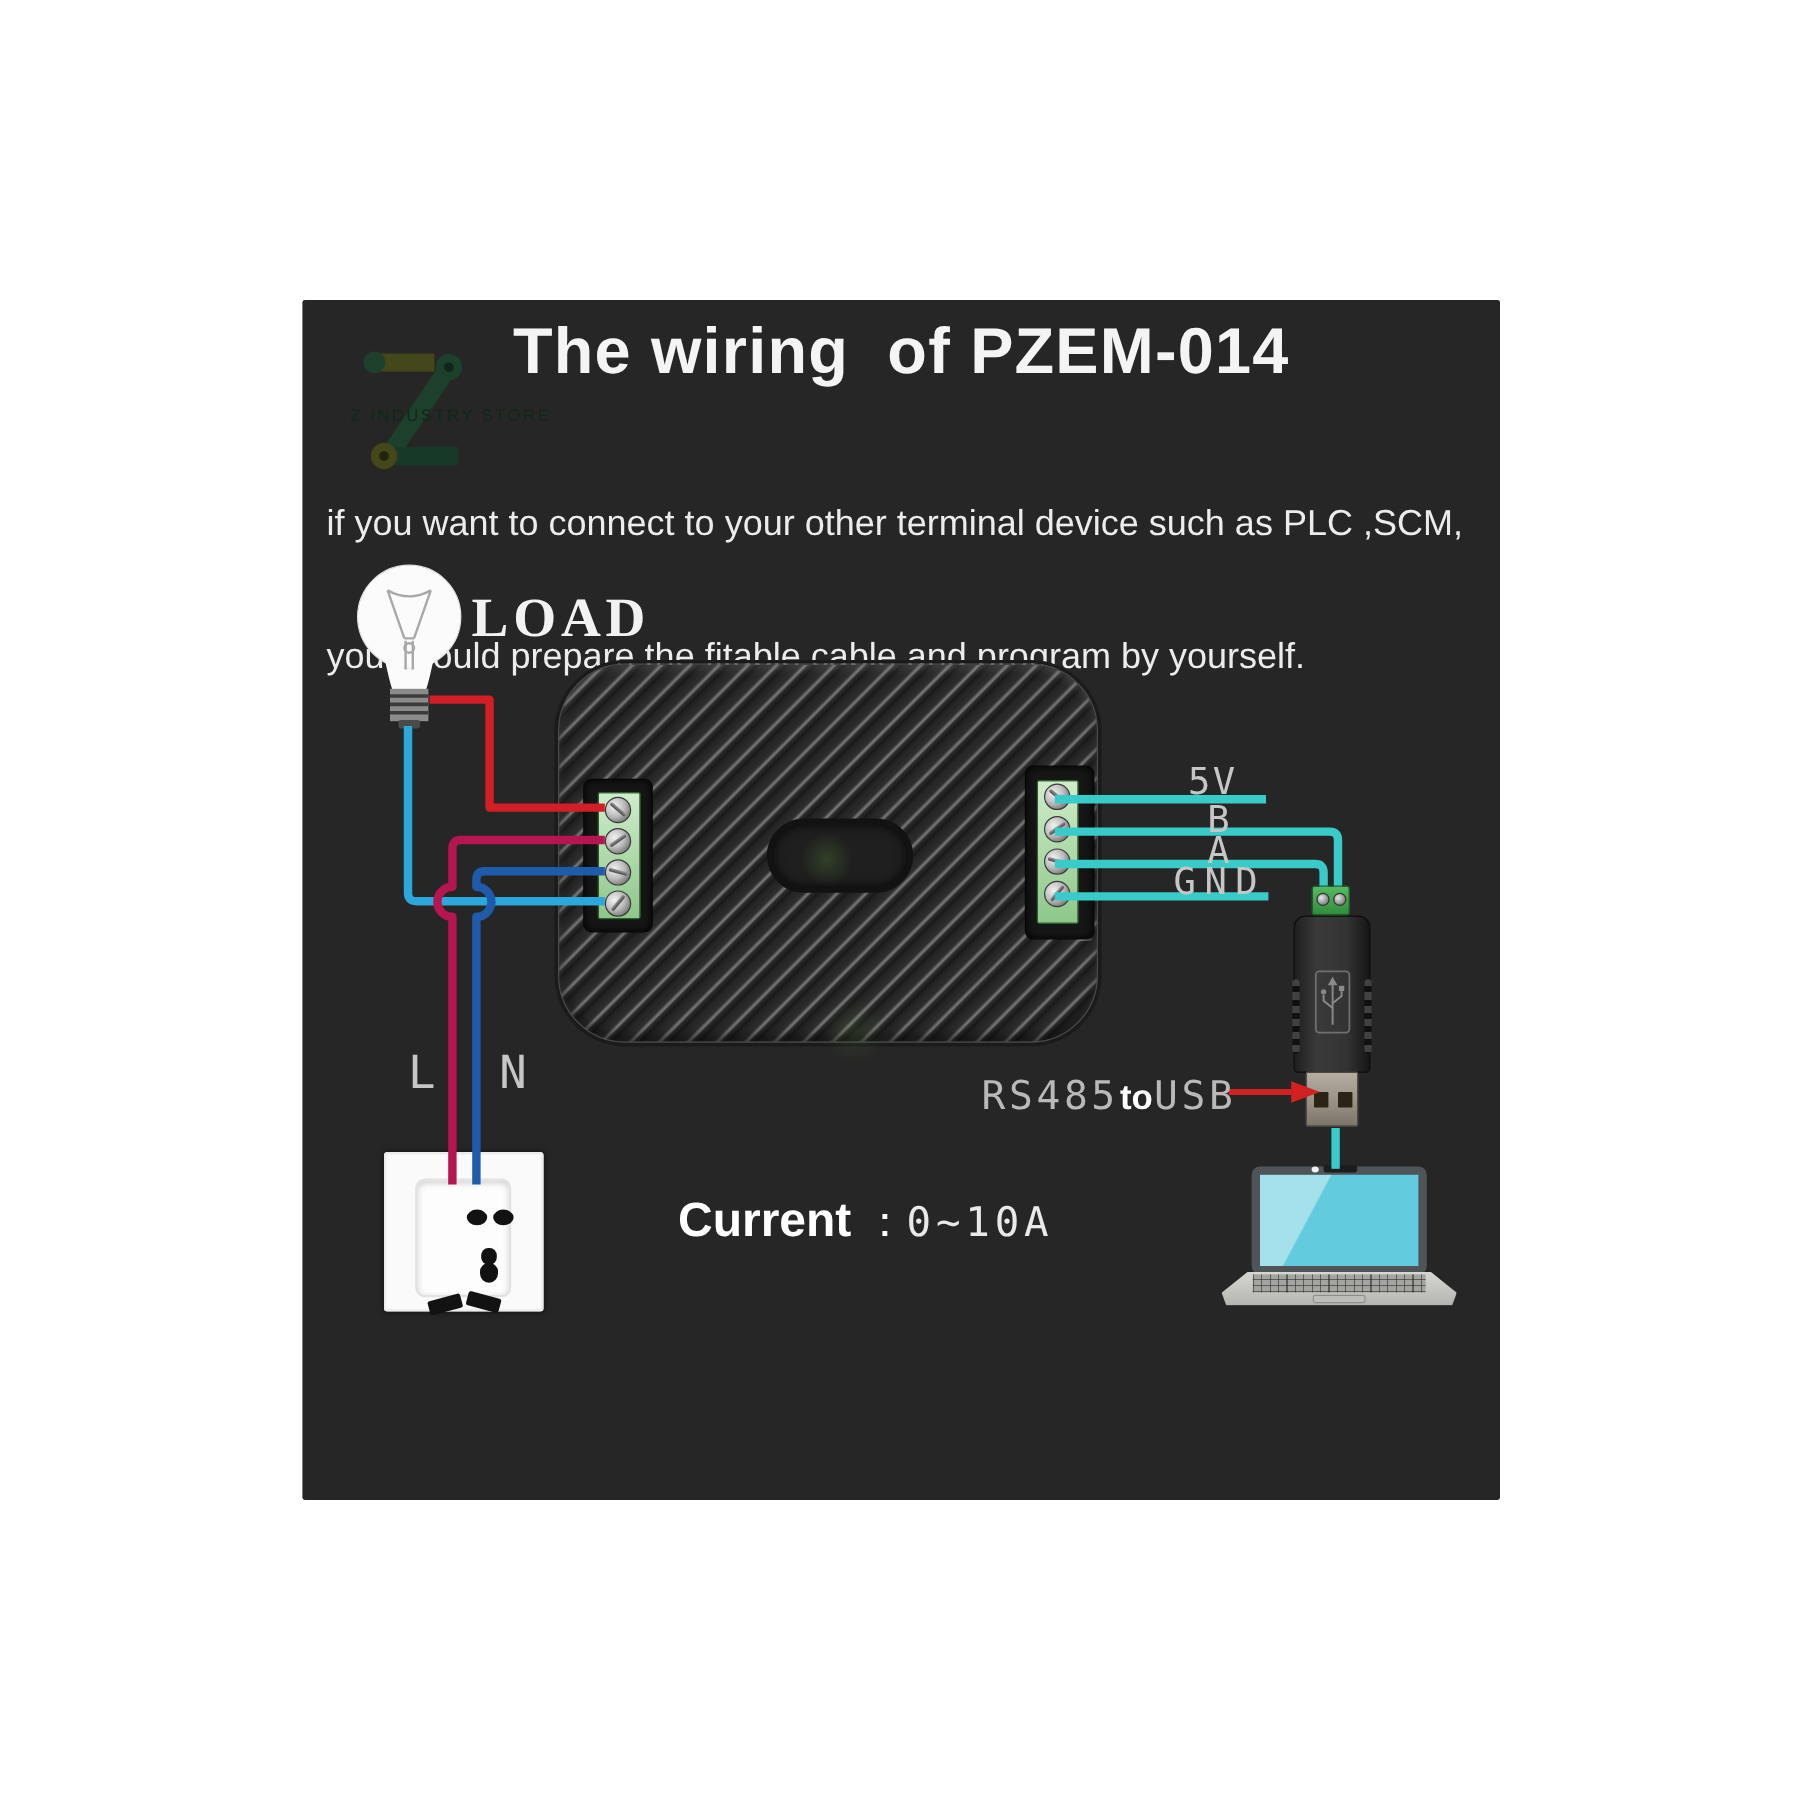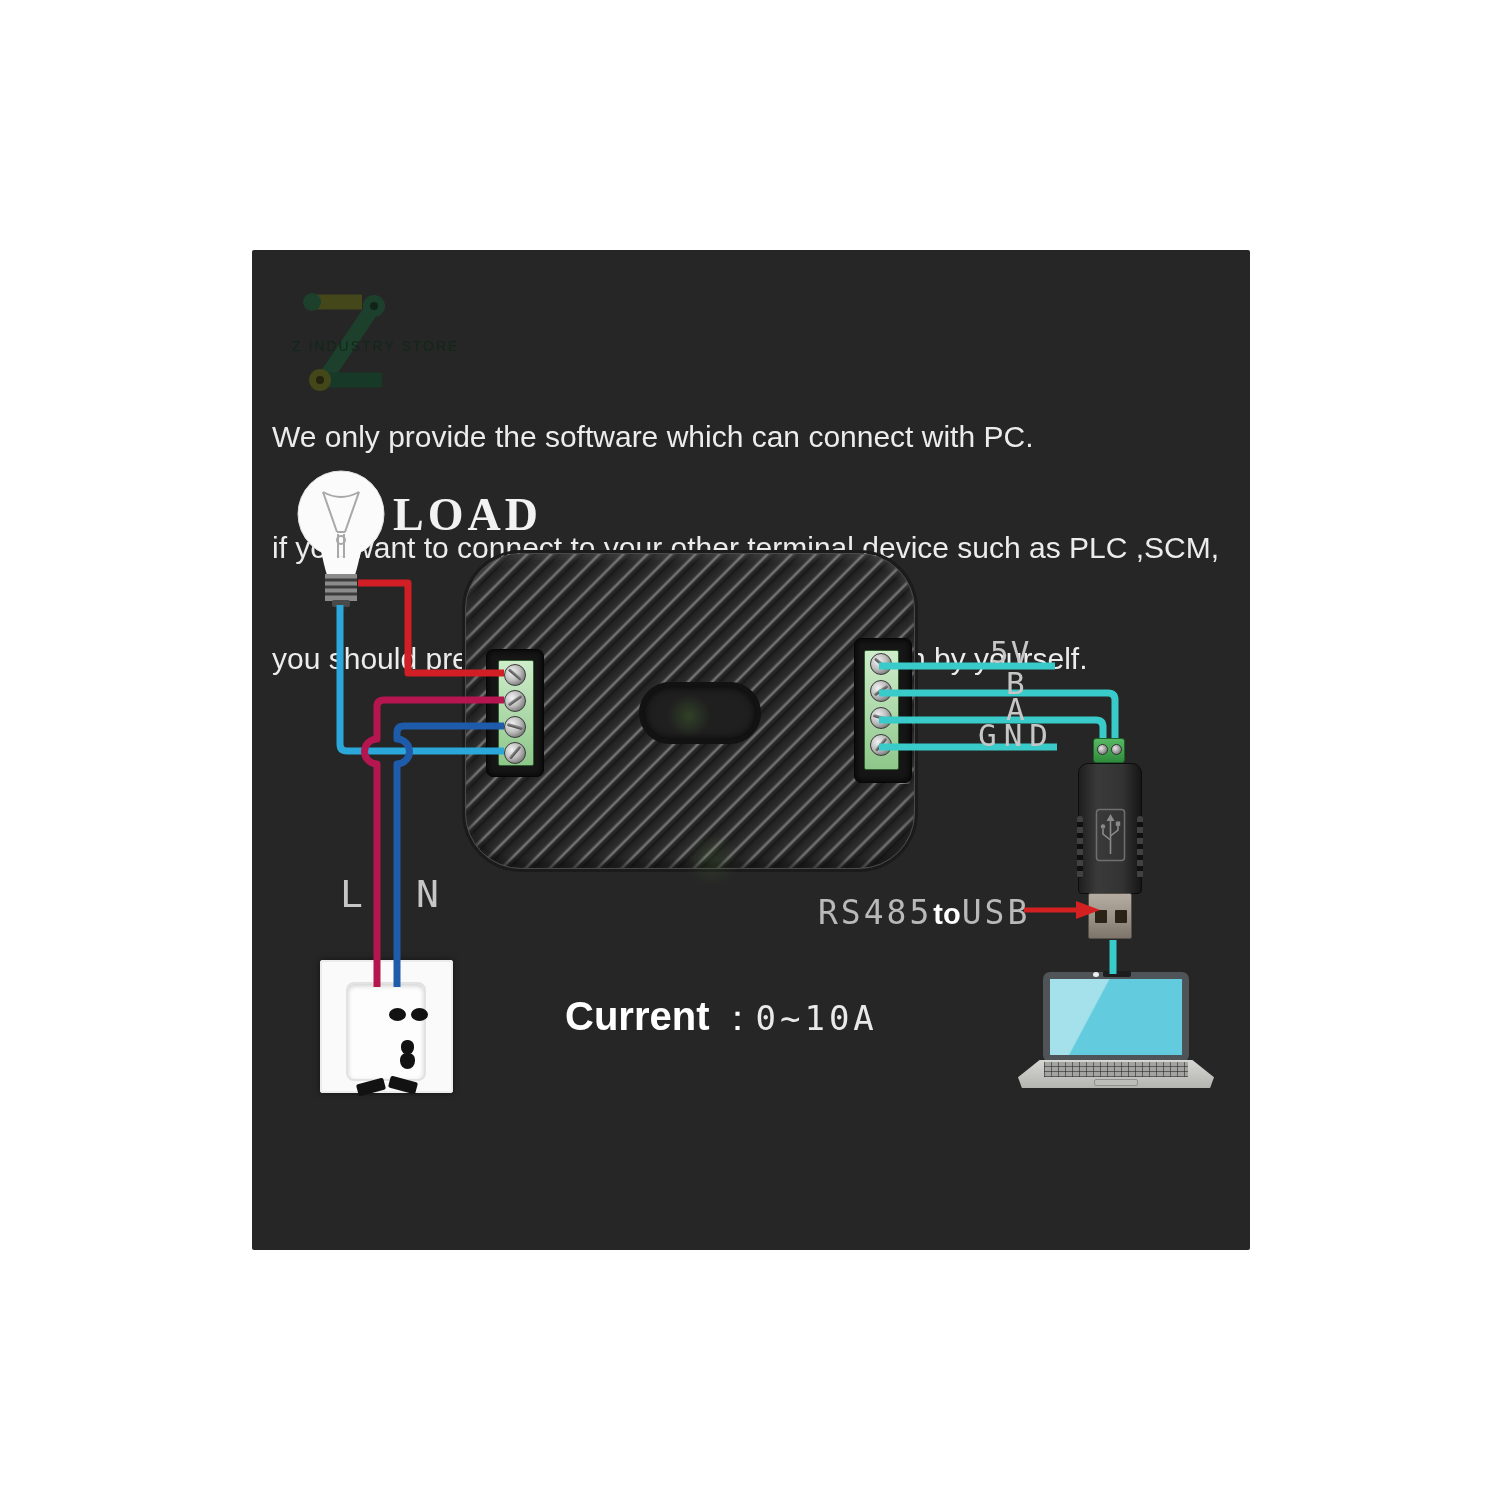--- a/index.html
+++ b/index.html
@@ -170,22 +170,22 @@
       <circle cx="84" cy="26" r="4" fill="#0d2418"></circle>
       <path d="M80,32 L38,94" stroke="#1c4730" stroke-width="15" fill="none"></path>
       <path d="M36,100 H92" stroke="#14402a" stroke-width="15" fill="none"></path>
       <circle cx="30" cy="100" r="11" fill="#4b4f18"></circle>
       <circle cx="30" cy="100" r="4" fill="#222208"></circle>
       <circle cx="22" cy="22" r="9" fill="#1c4730"></circle>
     </g>
   </svg>
   <div class="wm-text">Z INDUSTRY STORE</div>
 
+  <div class="title">The wiring  of PZEM-014</div>
   <div class="note">
-    <div>We only provide the software which can connect with PC.</div>
     <div>if you want to connect to your other terminal device such as PLC ,SCM,</div>
     <div>you should prepare the fitable cable and program by yourself.</div>
   </div>
 
   <svg class="bulb" viewBox="0 0 96 150">
     <circle cx="47" cy="52" r="43" fill="#fbfbfb" stroke="#e2e2e2"></circle>
     <path d="M26,84 Q30,104 33,113 L61,113 Q64,104 68,84 Q58,95 47,95 Q36,95 26,84 Z" fill="#fbfbfb"></path>
     <g stroke="#a8a8a8" stroke-width="2" fill="none">
       <path d="M29,30 L43,70 M65,30 L51,70"></path>
       <path d="M29,30 Q47,40 65,30"></path>

